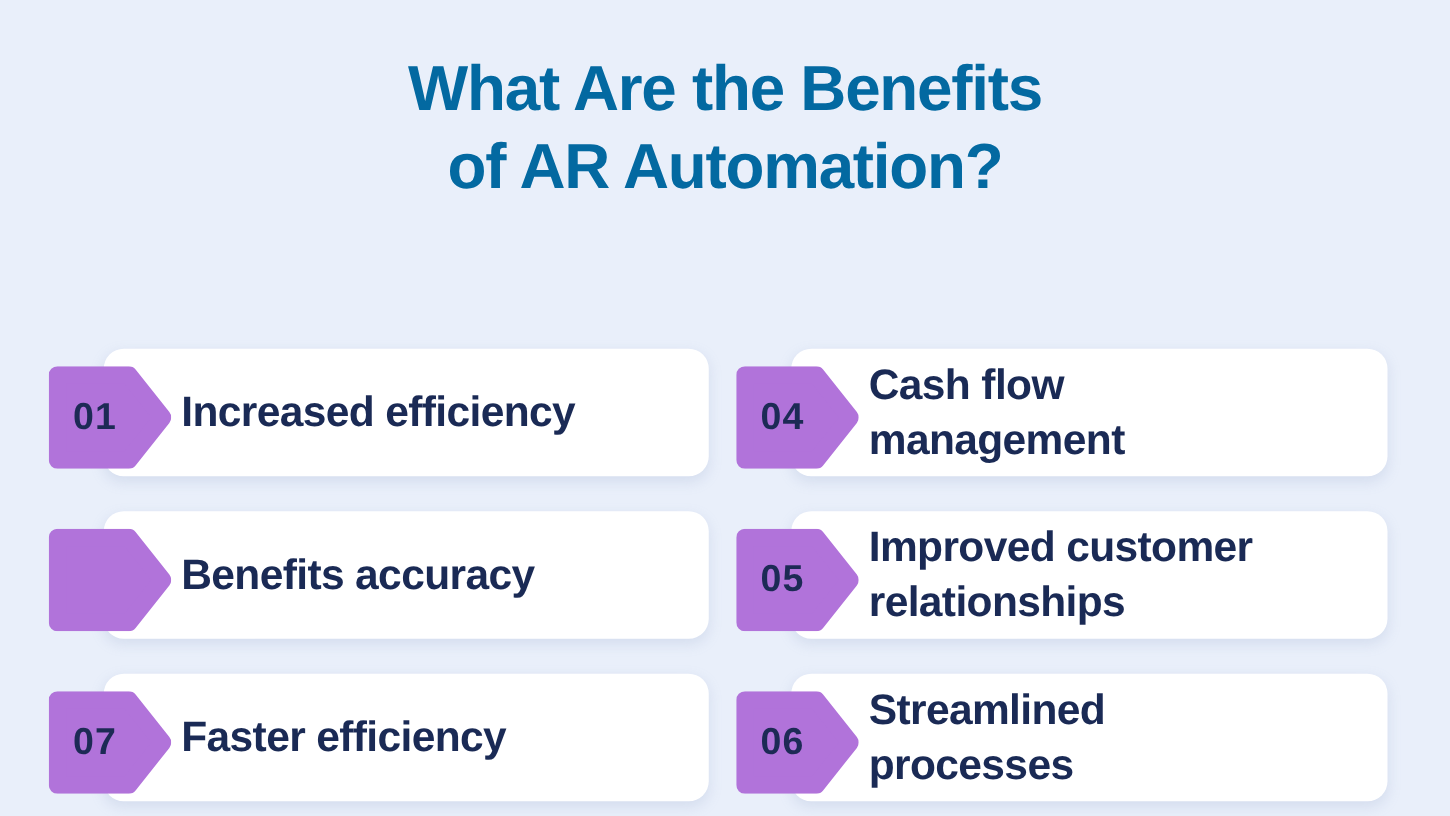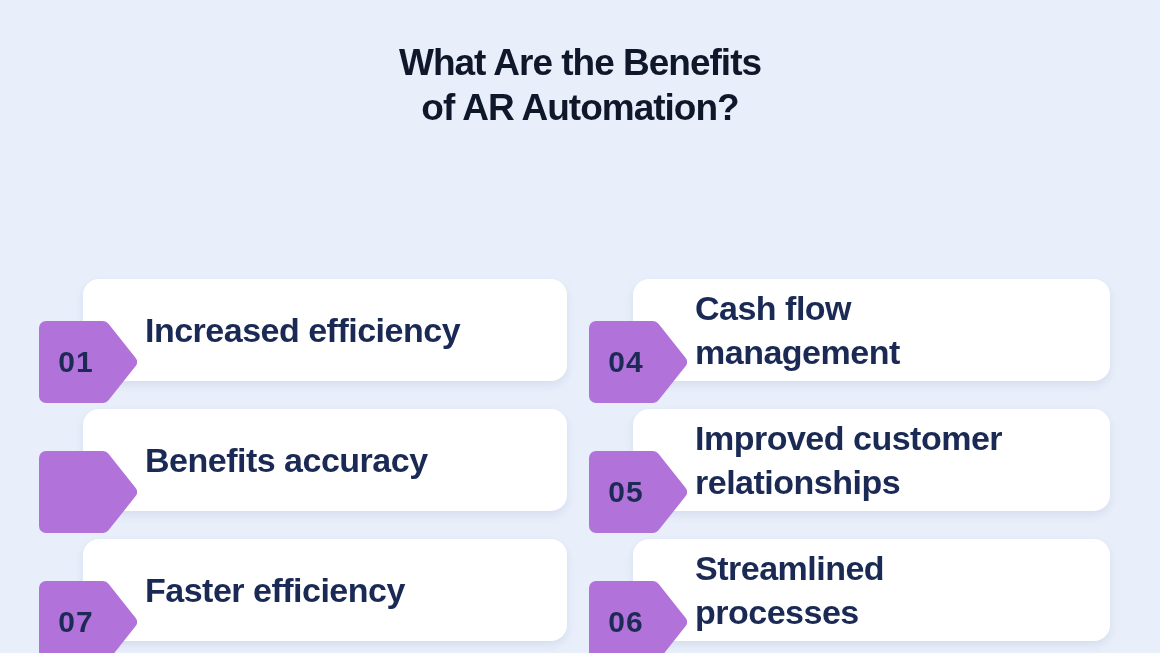--- a/index.html
+++ b/index.html
@@ -10,22 +10,22 @@
     overflow: hidden;
   }
   .page {
     position: relative;
     width: 1160px; height: 653px;
     background: #e9effa;
   }
   .title {
     margin-top: 40px;
     text-align: center;
-    color: #0f172a;
-    font-size: 37px;
+    color: #0369a1;
+    font-size: 51px;
     font-weight: bold;
     line-height: 1.22;
     letter-spacing: -1px;
   }
   .grid {
     position: absolute;
     left: 83px; top: 239px;
     display: grid;
     grid-auto-flow: column;
     grid-template-rows: repeat(3, 102px);
@@ -49,21 +49,21 @@
     font-weight: bold;
     line-height: 1.3;
     letter-spacing: -0.5px;
     white-space: pre-line;
   }
   .num-arrow {
     position: absolute;
     left: -44px;
     top: 50%;
     transform: translateY(-50%);
-    width: 98px; height: 74px; margin-top: 28px;
+    width: 98px; height: 74px;
   }
   .num-arrow svg { position: absolute; left: 0; top: 0; }
   .num-label {
     position: absolute;
     left: 0; top: 0;
     width: 74px; height: 82px;
     display: flex;
     align-items: center;
     justify-content: center;
     color: #1d2a55;

